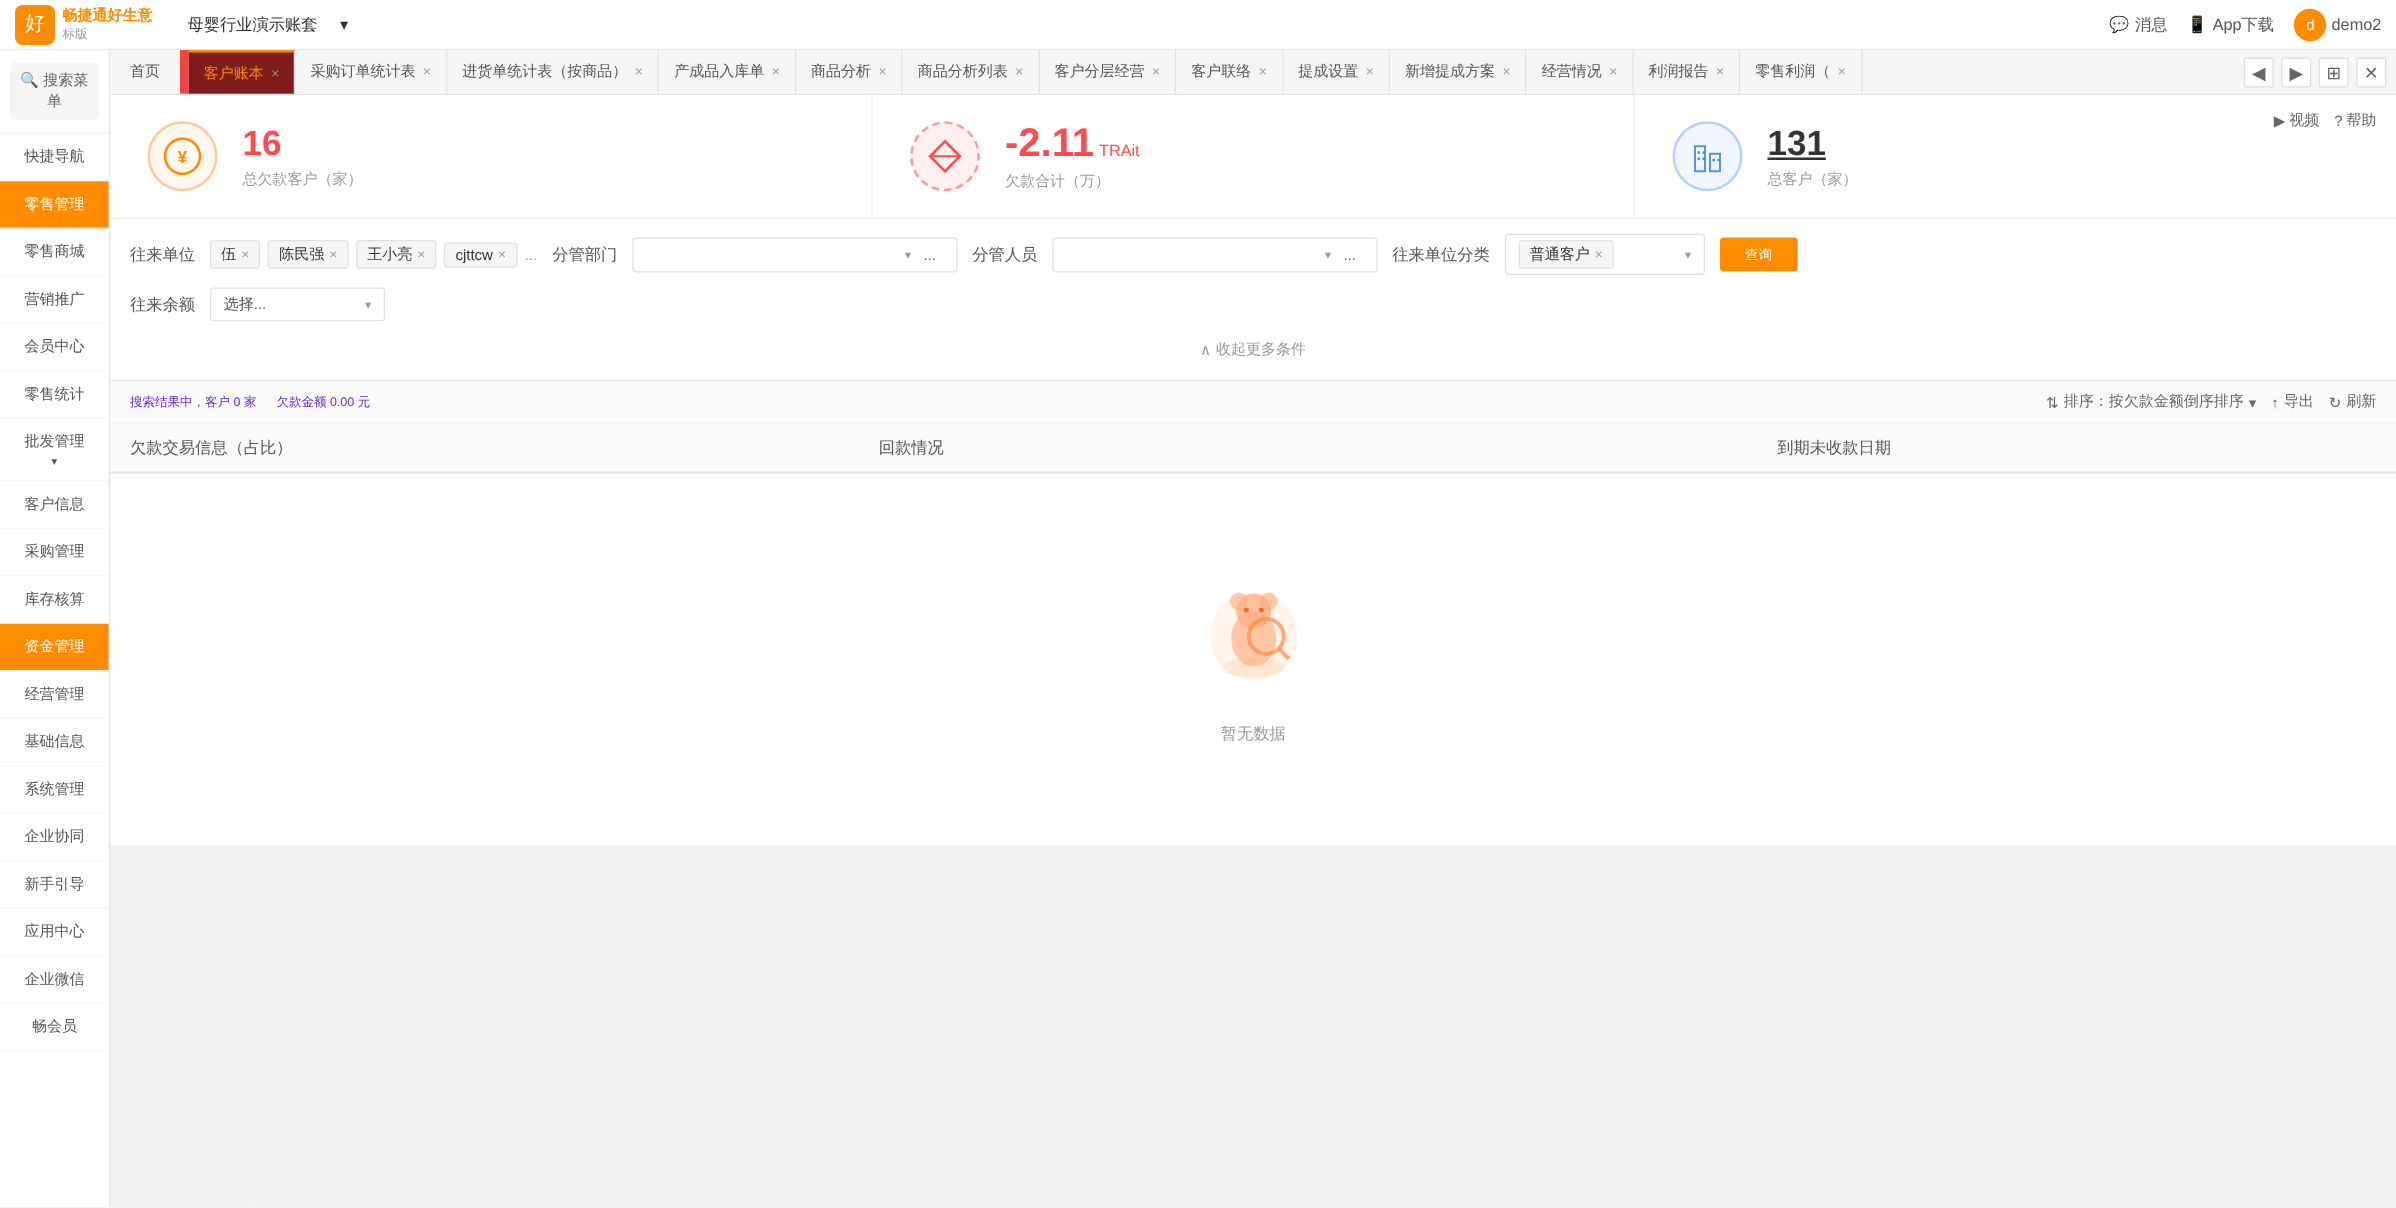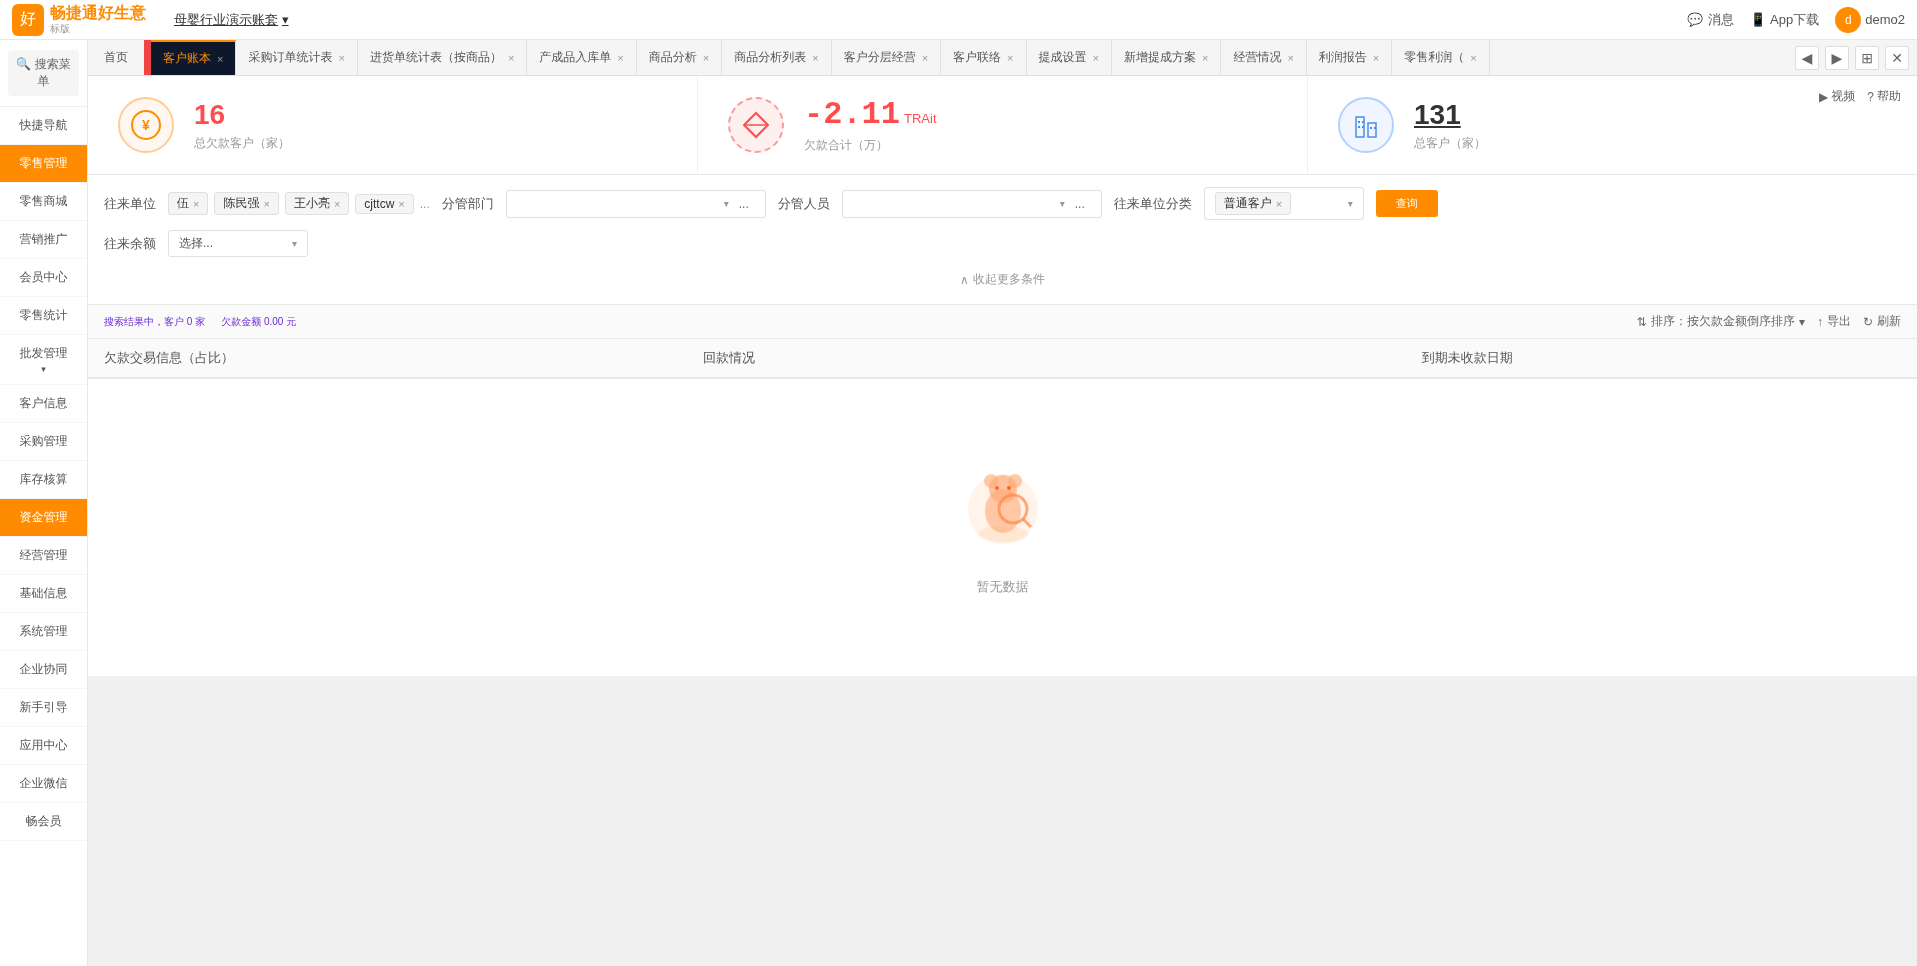--- a/index.html
+++ b/index.html
@@ -3,23 +3,23 @@
   <meta charset="utf-8">
   <style>
     * { box-sizing: border-box; margin: 0; padding: 0; }
     body { font-family: 'Microsoft YaHei', Arial, sans-serif; font-size: 13px; background: #f5f5f5; color: #333; display: flex; flex-direction: column; height: 100vh; overflow: hidden; }
 
     
     .top-bar { height: 40px; background: #fff; display: flex; align-items: center; justify-content: space-between; padding: 0 12px; border-bottom: 1px solid #e8e8e8; flex-shrink: 0; }
     .top-bar-left { display: flex; align-items: center; gap: 8px; }
     .logo-area { display: flex; align-items: center; gap: 6px; }
     .logo-icon { width: 32px; height: 32px; background: #ff8c00; border-radius: 6px; display: flex; align-items: center; justify-content: center; color: white; font-size: 16px; }
-    .logo-text { font-size: 16px; color: #ff8c00; font-weight: bold; line-height: 1.2; }
+    .logo-text { font-size: 12px; color: #ff8c00; font-weight: bold; line-height: 1.2; }
     .logo-sub { font-size: 10px; color: #999; }
-    .store-selector { display: flex; align-items: center; gap: 4px; font-size: 13px; color: #333; cursor: pointer; margin-left: 20px; text-decoration: underline; }
+    .store-selector { display: flex; align-items: center; gap: 18px; font-size: 13px; color: #333; cursor: pointer; margin-left: 20px; }
     .top-bar-right { display: flex; align-items: center; gap: 16px; }
     .top-right-item { display: flex; align-items: center; gap: 4px; font-size: 13px; color: #555; cursor: pointer; }
     .avatar { width: 26px; height: 26px; border-radius: 50%; background: #ff8c00; display: flex; align-items: center; justify-content: center; color: white; font-size: 12px; }
 
     
     .main-layout { display: flex; flex: 1; overflow: hidden; }
 
     
     .sidebar { width: 88px; background: #fff; border-right: 1px solid #e8e8e8; display: flex; flex-direction: column; overflow-y: auto; flex-shrink: 0; }
     .sidebar-search { padding: 10px 8px; border-bottom: 1px solid #f0f0f0; }
@@ -28,36 +28,36 @@
     .sidebar-nav-item.active { background: #ff8c00; color: white; }
     .sidebar-nav-item.has-sub { display: flex; flex-direction: column; align-items: center; }
     .sidebar-nav-item .sub-arrow { font-size: 9px; margin-top: 2px; }
 
     
     .content-area { flex: 1; display: flex; flex-direction: column; overflow: hidden; }
 
     
     .tab-bar { height: 36px; background: #f5f5f5; display: flex; align-items: center; border-bottom: 1px solid #e0e0e0; overflow: hidden; flex-shrink: 0; }
     .tab-item { height: 36px; display: flex; align-items: center; padding: 0 12px; font-size: 12px; color: #555; cursor: pointer; border-right: 1px solid #e0e0e0; white-space: nowrap; background: #f5f5f5; position: relative; flex-shrink: 0; }
-    .tab-item.active { background: #0f172a; color: #ff8c00; border-top: 2px solid #ff8c00; }
+    .tab-item.active { background: #7f1d1d; color: #ff8c00; border-top: 2px solid #ff8c00; }
     .tab-item .tab-close { margin-left: 6px; font-size: 11px; color: #999; cursor: pointer; }
     .tab-home { height: 36px; display: flex; align-items: center; padding: 0 16px; font-size: 12px; color: #555; cursor: pointer; border-right: 7px solid #ef4444; background: #f5f5f5; }
     .tab-bar-controls { margin-left: auto; display: flex; align-items: center; padding: 0 8px; gap: 6px; flex-shrink: 0; }
     .tab-ctrl-btn { width: 24px; height: 24px; display: flex; align-items: center; justify-content: center; cursor: pointer; font-size: 14px; color: #666; border: 1px solid #ddd; background: #fff; border-radius: 2px; }
 
     
     .page-content { flex: 1; overflow-y: auto; background: #f0f0f0; }
 
     
     .stats-row { display: flex; background: #fff; margin: 0; border-bottom: 1px solid #e8e8e8; }
     .stat-card { flex: 1; padding: 20px 30px; display: flex; align-items: center; gap: 20px; border-right: 1px solid #f0f0f0; position: relative; }
     .stat-card:last-child { border-right: none; }
     .stat-value { font-size: 28px; font-weight: bold; }
     .stat-value.red { color: #ff4d4f; }
-    .stat-value.negative { color: #ff4d4f; font-size: 32px; font-family: Liberation Mono, monospace; }
+    .stat-value.negative { color: #ff4d4f; font-size: 32px; }
     .stat-value.dark { color: #333; text-decoration: underline; }
     .stat-label { font-size: 12px; color: #999; margin-top: 4px; }
     .stat-info { display: flex; flex-direction: column; }
     .page-top-link { font-size: 12px; color: #666; cursor: pointer; display: flex; align-items: center; gap: 3px; }
 
     
     .filter-area { background: #fff; padding: 12px 16px; border-bottom: 1px solid #e8e8e8; }
     .filter-row { display: flex; align-items: center; gap: 12px; margin-bottom: 10px; flex-wrap: wrap; }
     .filter-row:last-child { margin-bottom: 0; }
     .filter-label { font-size: 13px; color: #555; white-space: nowrap; }

